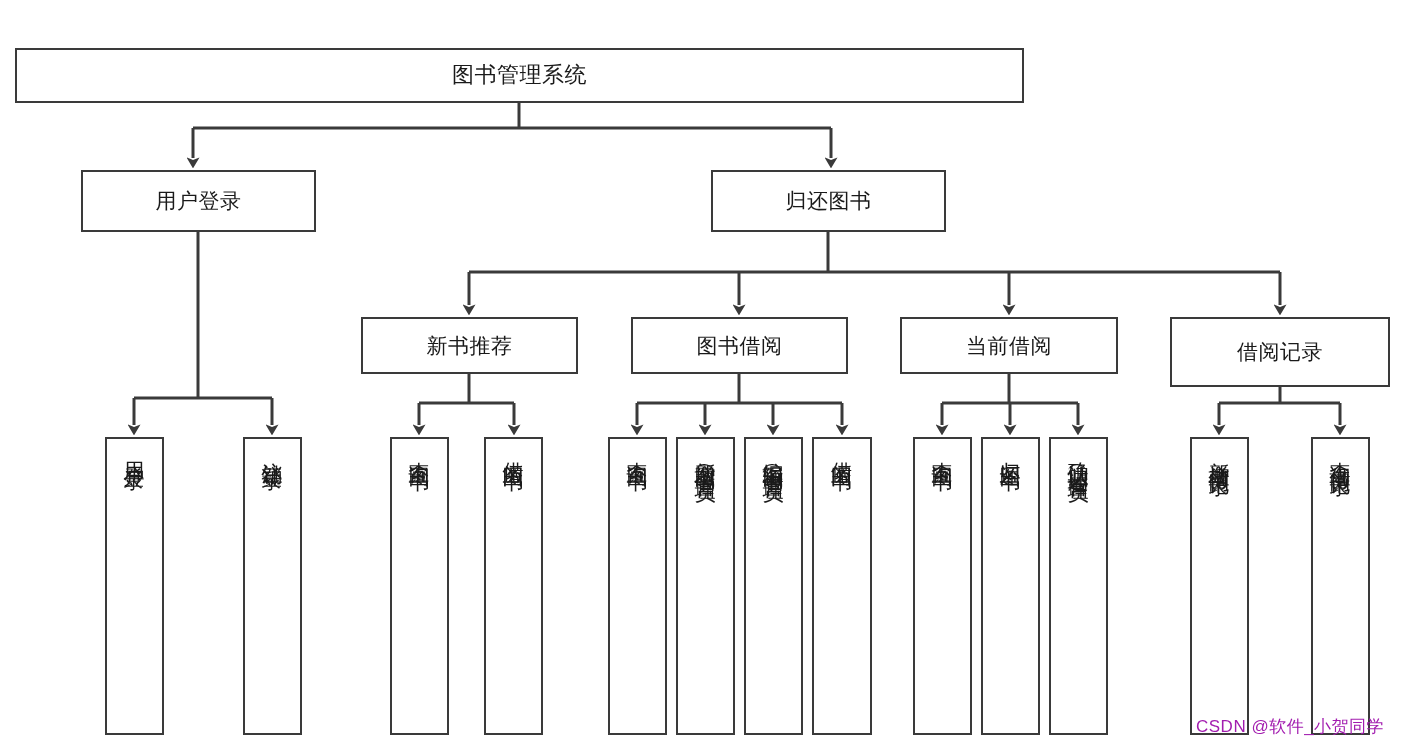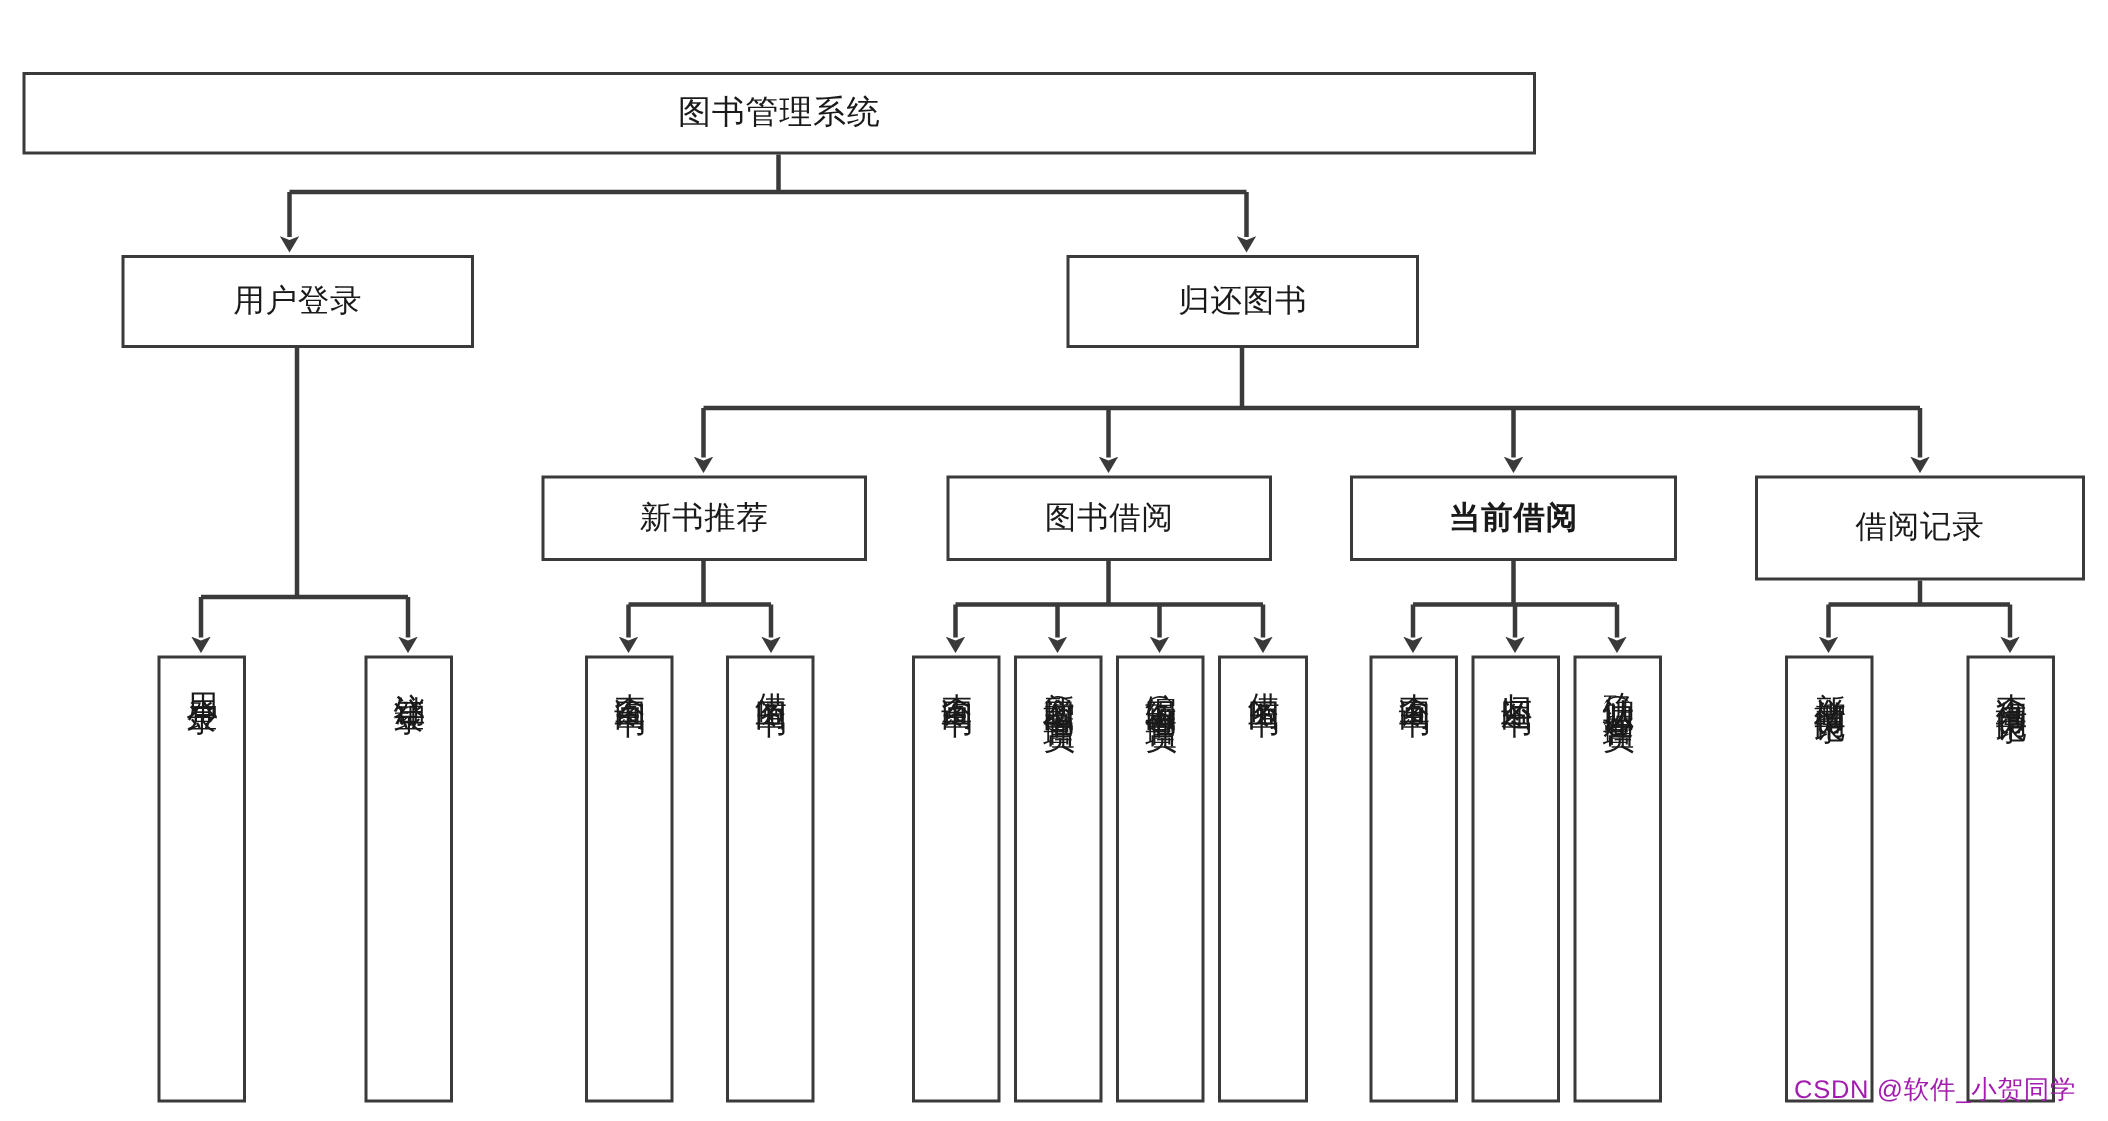--- a/index.html
+++ b/index.html
@@ -140,21 +140,21 @@
   <div class="node h" style="left: 711px; top: 170px; width: 235px; height: 62px;">
     <span class="lbl">归还图书</span>
   </div>
 
   <div class="node h" style="left: 361px; top: 317px; width: 217px; height: 57px;">
     <span class="lbl">新书推荐</span>
   </div>
   <div class="node h" style="left: 631px; top: 317px; width: 217px; height: 57px;">
     <span class="lbl">图书借阅</span>
   </div>
-  <div class="node h" style="left: 900px; top: 317px; width: 218px; height: 57px; font-weight: bold;">
+  <div class="node h" style="left: 900px; top: 317px; width: 218px; height: 57px;">
     <span class="lbl">当前借阅</span>
   </div>
   <div class="node h" style="left: 1170px; top: 317px; width: 220px; height: 70px;">
     <span class="lbl">借阅记录</span>
   </div>
 
   <div class="node v" style="left: 105px; top: 437px; width: 59px; height: 298px;">
     <span class="lbl">用户登录</span>
   </div>
   <div class="node v" style="left: 243px; top: 437px; width: 59px; height: 298px;">

